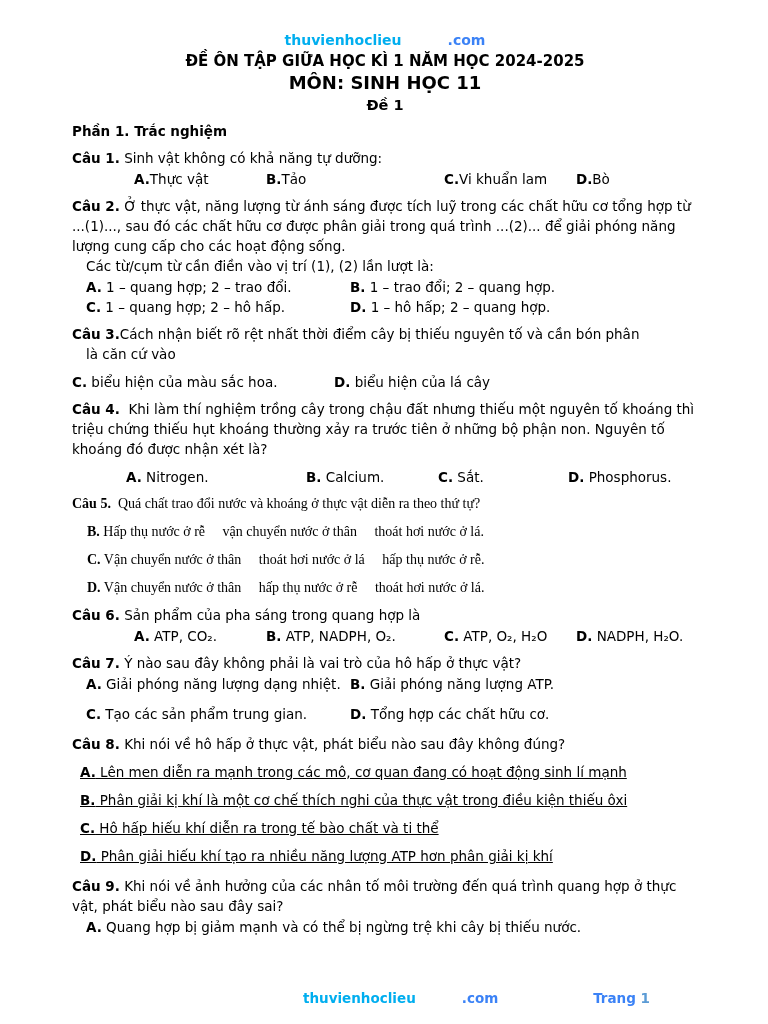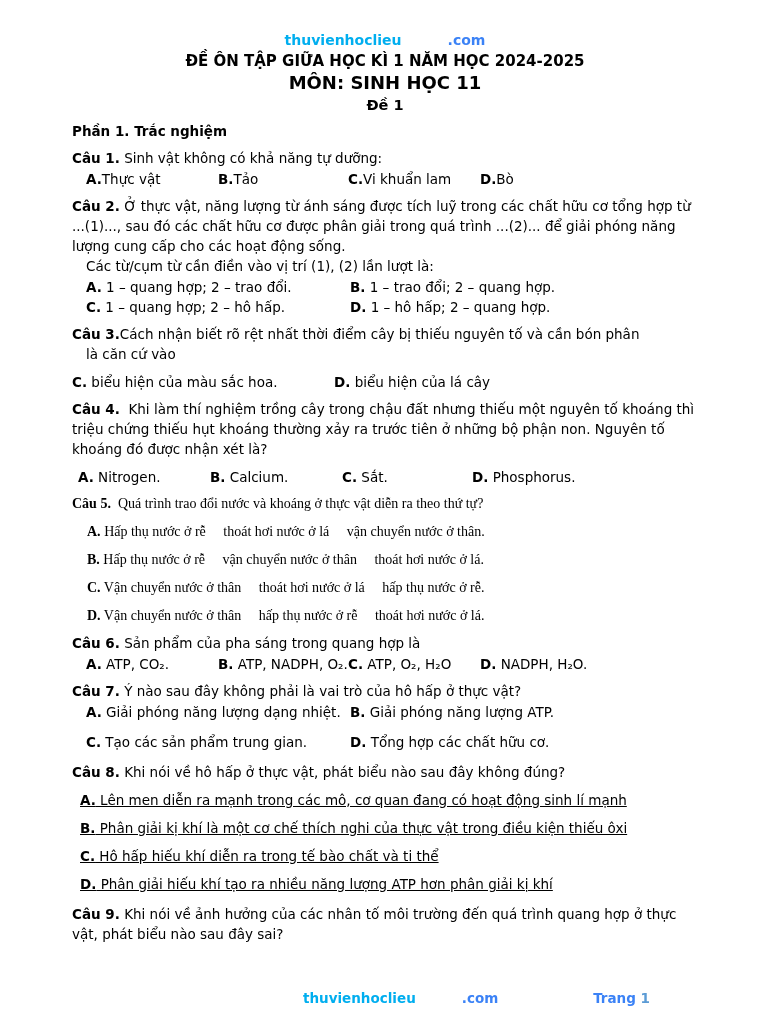--- a/index.html
+++ b/index.html
@@ -18,21 +18,21 @@
   .examno{font-weight:bold;font-size:14.5px;margin-top:2px;}
   .section{font-weight:bold;margin-top:6px;}
   .q{margin-top:7px;}
   .qlabel{font-weight:bold;text-align:right;}
   .t{white-space:pre-wrap;}
   .opts{padding-left:14px;margin-top:1px;}
   .opts-flush{padding-left:0;}
   .opts-small{padding-left:6px;}
   .opt b{font-weight:bold;}
   .ib{display:inline-block;vertical-align:top;}
-  .w133{min-width:132px;}
+  .w133{min-width:132px;margin-left:48px;}
   .w131{min-width:130px;}
   .w265{min-width:264px;}
   .w170{min-width:169px;}
   .w263{min-width:262px;}
   .row{display:block;}
   .gap8{margin-top:8px;}
   .gap10{margin-top:10px;}
   .indent{padding-left:14px;}
   .serif{font-family:"Liberation Serif","DejaVu Serif",serif;font-size:14px;}
   .serif .opt{display:block;margin-top:8px;padding-left:15px;}
@@ -81,22 +81,21 @@
   </div>
 
   <div class="q">
     <div><span class="qlabel t">Câu 4.</span><span class="t">  Khi làm thí nghiệm trồng cây trong chậu đất nhưng thiếu một nguyên tố khoáng thì triệu chứng thiếu hụt khoáng thường xảy ra trước tiên ở những bộ phận non. Nguyên tố khoáng đó được nhận xét là?</span></div>
     <div class="opts opts-small gap8">
       <span class="opt ib w133"><b class="t">A.</b><span class="t"> Nitrogen.</span></span><span class="opt ib w133"><b class="t">B.</b><span class="t"> Calcium.</span></span><span class="opt ib w131"><b class="t">C.</b><span class="t"> Sắt.</span></span><span class="opt ib"><b class="t">D.</b><span class="t"> Phosphorus.</span></span>
     </div>
   </div>
 
   <div class="q serif">
-    <div><span class="qlabel t">Câu 5.</span><span class="t">  Quá trình trao đổi nước và khoáng ở thực vật diễn ra theo thứ tự?</span></div>
-    <span class="opt"><b class="t">A.</b><span class="t"> Hấp thụ nước ở rễ     thoát hơi nước ở lá     vận chuyển nước ở thân.</span></span>
+    <div><span class="qlabel t">Câu 5.</span><span class="t">  Quá chất trao đổi nước và khoáng ở thực vật diễn ra theo thứ tự?</span></div>
     <span class="opt"><b class="t">B.</b><span class="t"> Hấp thụ nước ở rễ     vận chuyển nước ở thân     thoát hơi nước ở lá.</span></span>
     <span class="opt"><b class="t">C.</b><span class="t"> Vận chuyển nước ở thân     thoát hơi nước ở lá     hấp thụ nước ở rễ.</span></span>
     <span class="opt"><b class="t">D.</b><span class="t"> Vận chuyển nước ở thân     hấp thụ nước ở rễ     thoát hơi nước ở lá.</span></span>
   </div>
 
   <div class="q">
     <div><span class="qlabel t">Câu 6.</span><span class="t"> Sản phẩm của pha sáng trong quang hợp là</span></div>
     <div class="opts">
       <span class="opt ib w133"><b class="t">A.</b><span class="t"> ATP, CO₂.</span></span><span class="opt ib w131"><b class="t">B.</b><span class="t"> ATP, NADPH, O₂.</span></span><span class="opt ib w133"><b class="t">C.</b><span class="t"> ATP, O₂, H₂O</span></span><span class="opt ib"><b class="t">D.</b><span class="t"> NADPH, H₂O.</span></span>
     </div>
@@ -115,20 +114,23 @@
     <div class="stack">
       <span class="opt"><b class="t">A.</b><span class="t"> Lên men diễn ra mạnh trong các mô, cơ quan đang có hoạt động sinh lí mạnh</span></span>
       <span class="opt"><b class="t">B.</b><span class="t"> Phân giải kị khí là một cơ chế thích nghi của thực vật trong điều kiện thiếu ôxi</span></span>
       <span class="opt"><b class="t">C.</b><span class="t"> Hô hấp hiếu khí diễn ra trong tế bào chất và ti thể</span></span>
       <span class="opt"><b class="t">D.</b><span class="t"> Phân giải hiếu khí tạo ra nhiều năng lượng ATP hơn phân giải kị khí</span></span>
     </div>
   </div>
 
   <div class="q gap10">
     <div><span class="qlabel t">Câu 9.</span><span class="t"> Khi nói về ảnh hưởng của các nhân tố môi trường đến quá trình quang hợp ở thực vật, phát biểu nào sau đây sai?</span></div>
+    <div class="opts">
+      <span class="opt"><b class="t">A.</b><span class="t"> Quang hợp bị giảm mạnh và có thể bị ngừng trệ khi cây bị thiếu nước.</span></span>
+    </div>
   </div>
 
 </div>
 
 <div class="footer">
   <span class="footer-site"><span class="site-blue t">thuvienhoclieu</span><span class="site-red t">.com</span></span>
   <span class="footer-page"><span class="site-red t">Trang </span><span class="page-blue t">1</span></span>
 </div>
 
 </body></html>

